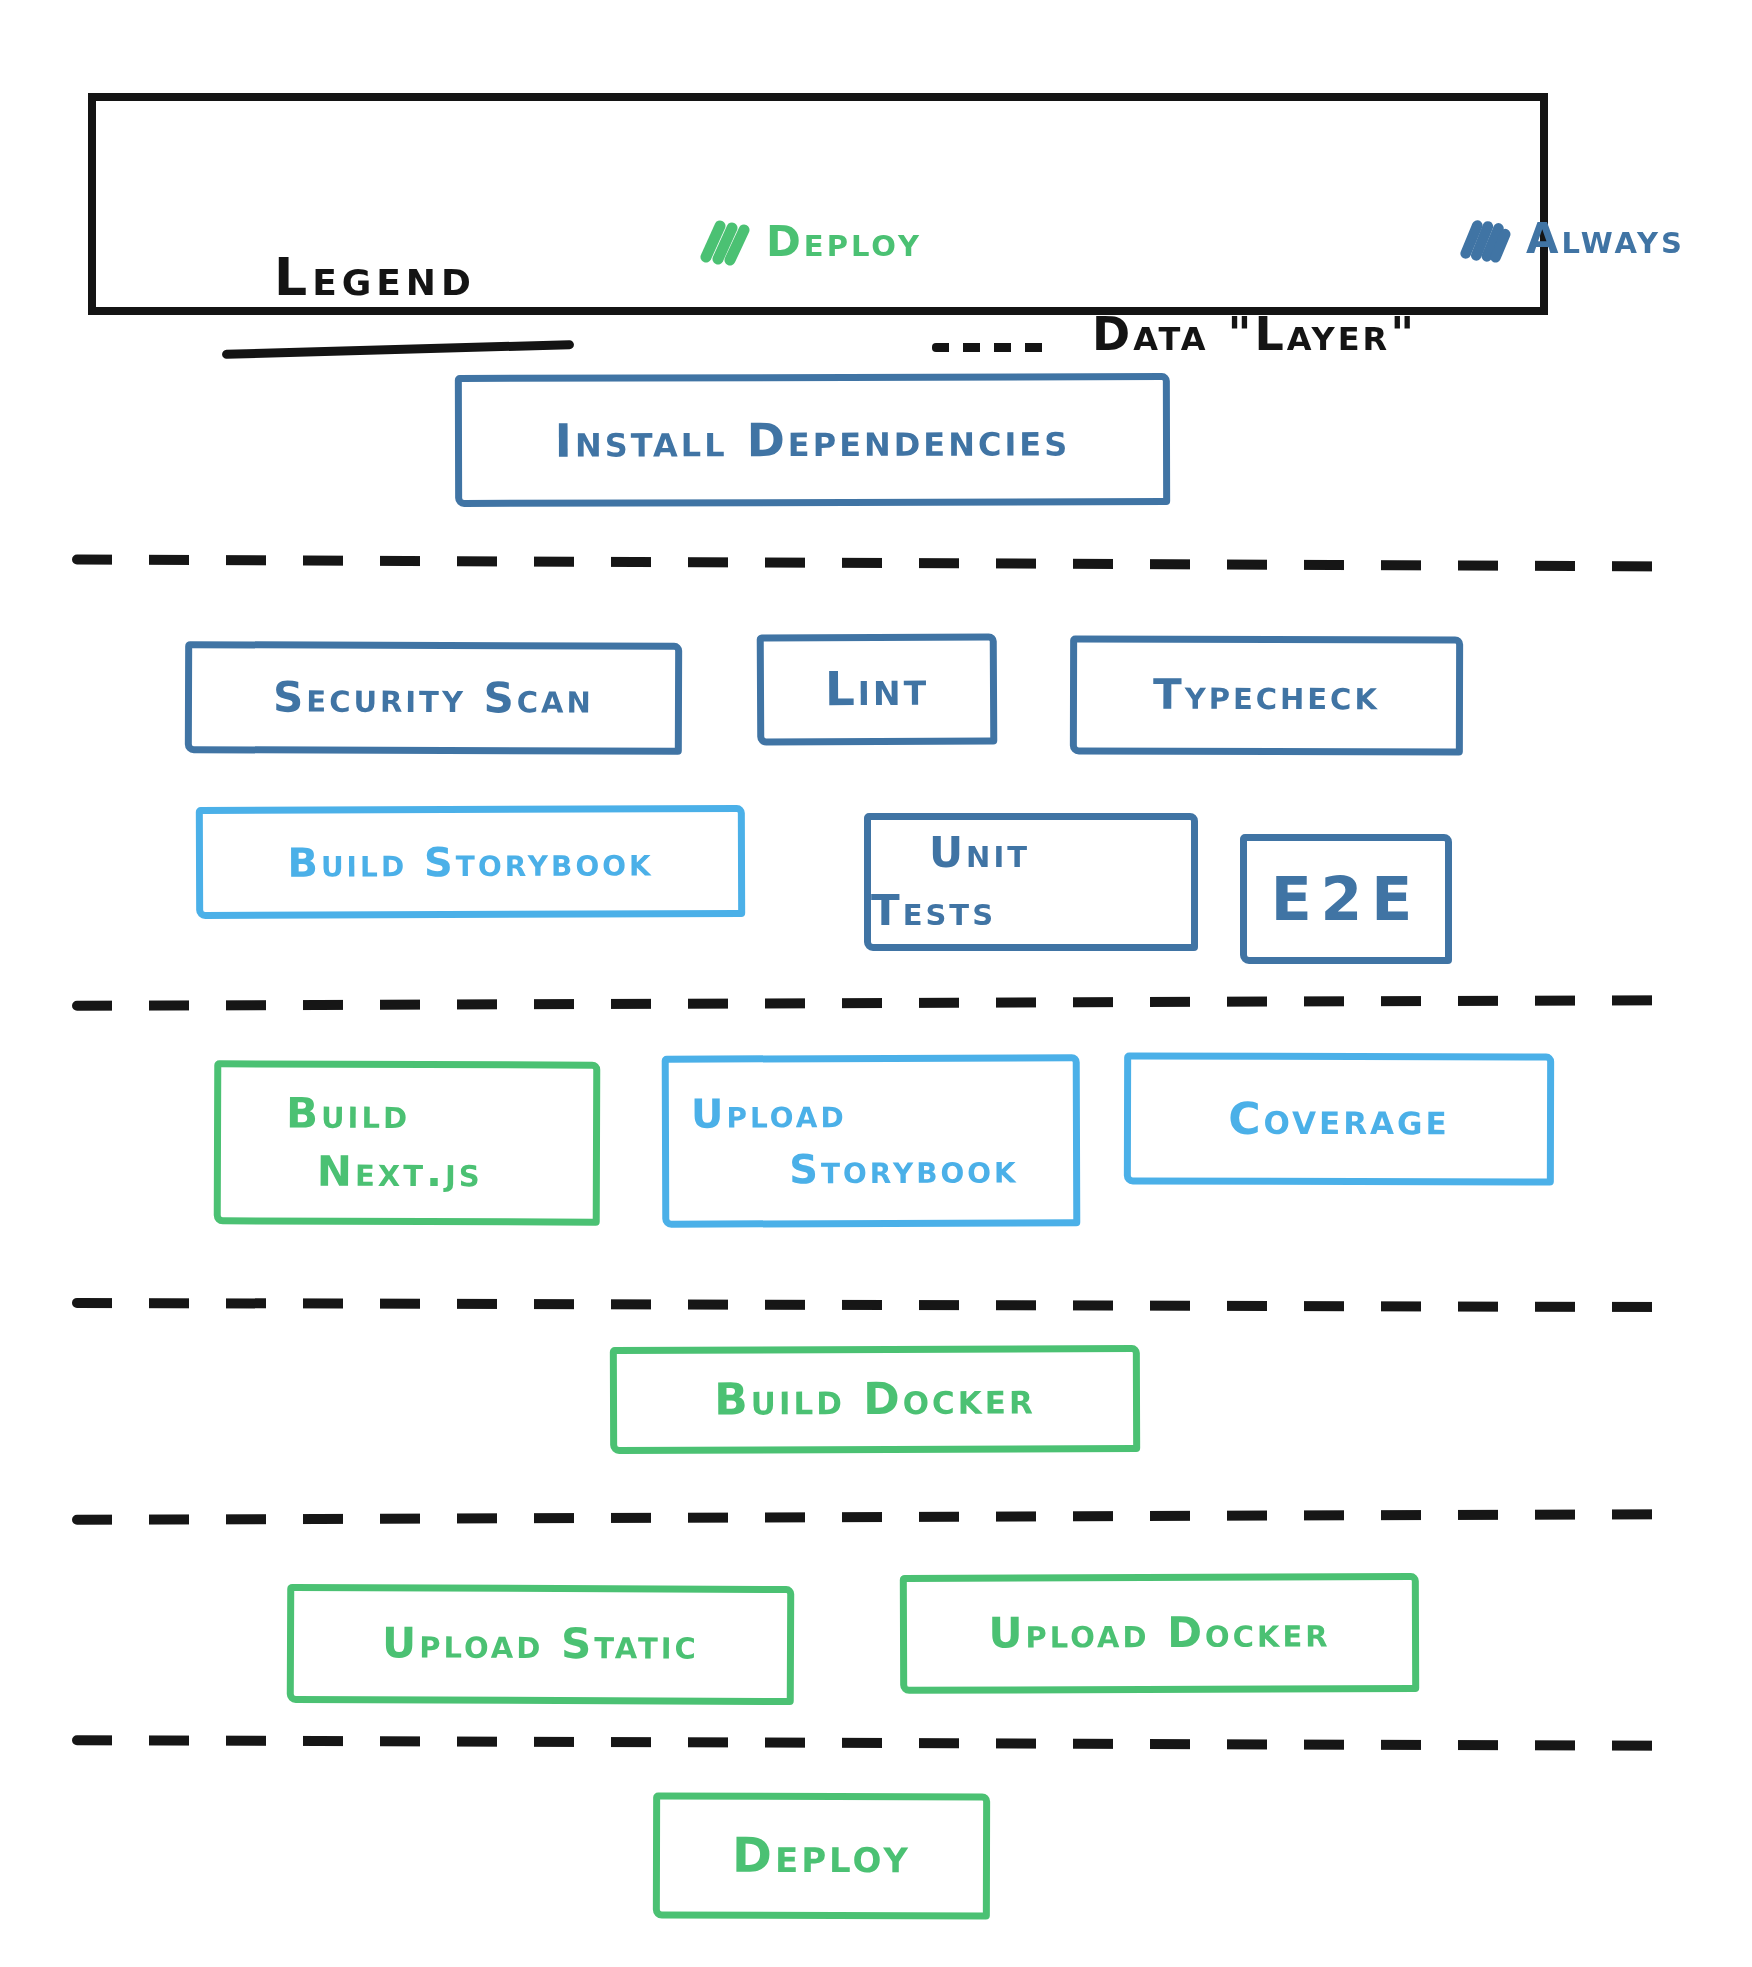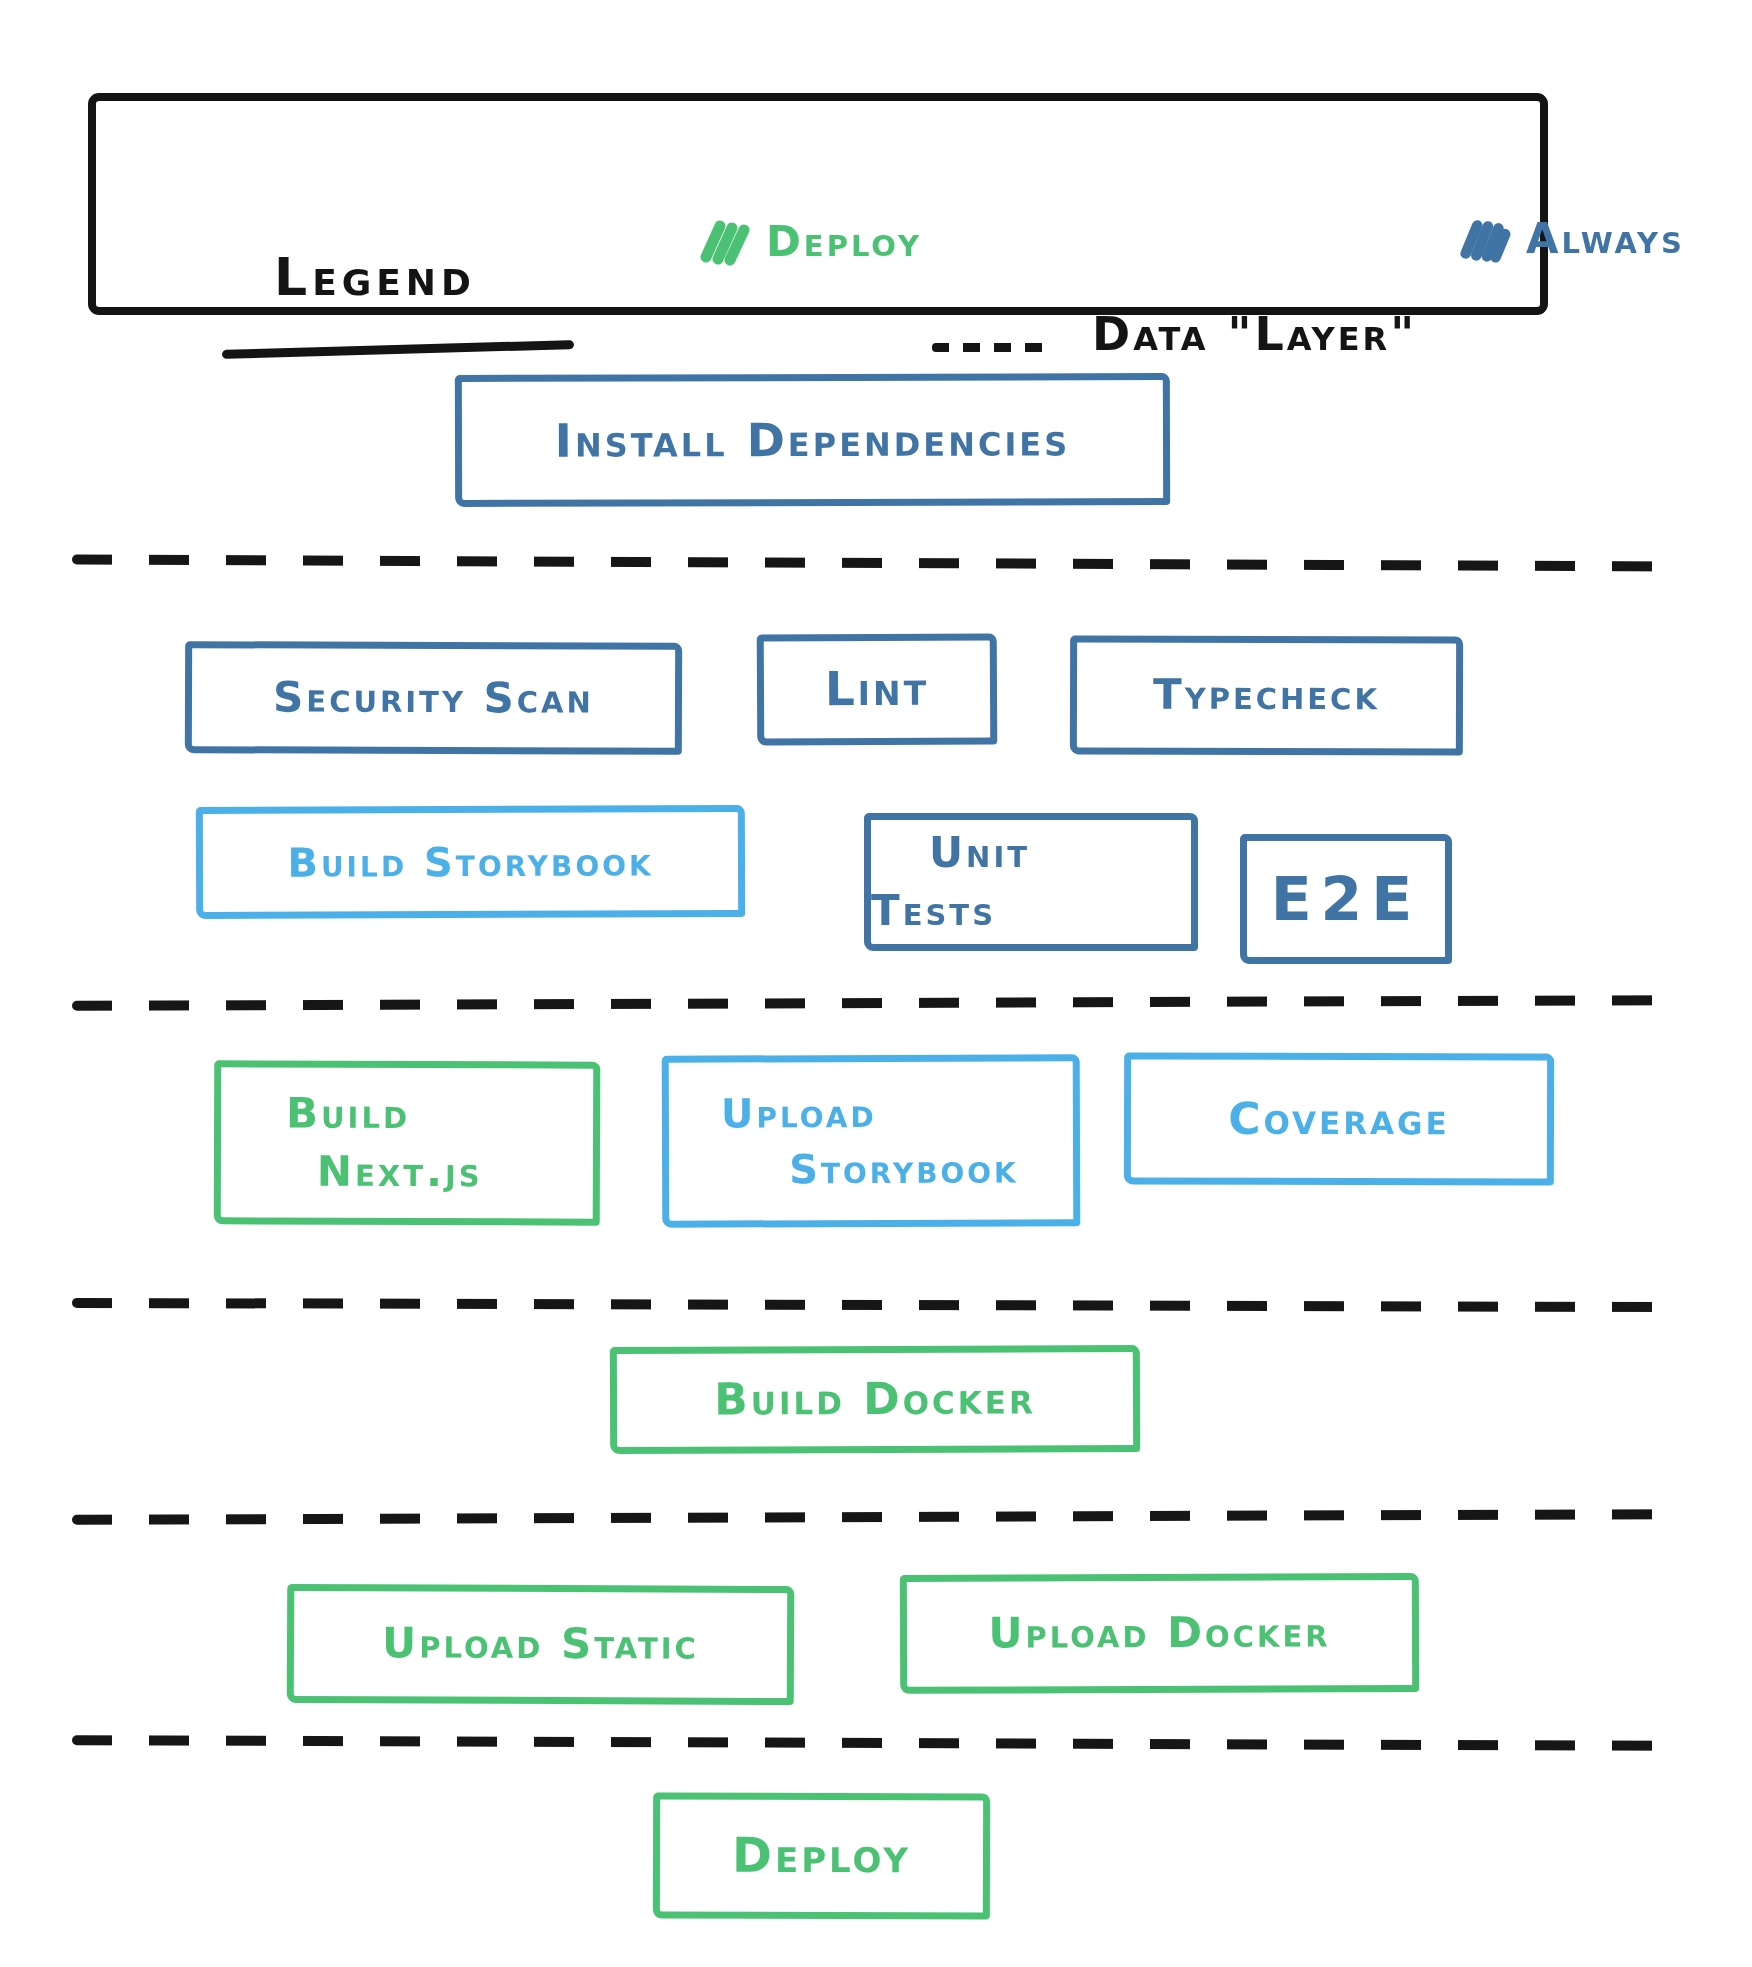--- a/index.html
+++ b/index.html
@@ -33,37 +33,37 @@
   #b-upstorybook{left:662px;top:1055px;width:418px;height:172px;font-size:40px;transform:rotate(-0.2deg);}
   #b-coverage{left:1124px;top:1053px;width:430px;height:132px;font-size:44px;transform:rotate(0.15deg);}
   #b-docker{left:610px;top:1346px;width:530px;height:107px;font-size:44px;transform:rotate(-0.2deg);}
   #b-upstatic{left:287px;top:1585px;width:507px;height:119px;font-size:42px;transform:rotate(0.25deg);}
   #b-updocker{left:900px;top:1574px;width:519px;height:119px;font-size:42px;transform:rotate(-0.2deg);}
   #b-deploy{left:653px;top:1793px;width:337px;height:126px;font-size:48px;transform:rotate(0.15deg);}
 
   .two{flex-direction:column;align-items:flex-start;justify-content:center;gap:10px;}
   #b-unit .l1{margin-left:58px;}   #b-unit .l2{}
   #b-nextjs .l1{margin-left:65px;} #b-nextjs .l2{margin-left:96px;}
-  #b-upstorybook .l1{margin-left:52px;} #b-upstorybook .l2{margin-left:120px;}
+  #b-upstorybook .l1{margin-left:22px;} #b-upstorybook .l2{margin-left:120px;}
 
   
   .sep{
     position:absolute;left:72px;width:1608px;height:10px;border-radius:5px;
     background:repeating-linear-gradient(90deg,#161616 0 40px,transparent 40px 77px);
   }
   #sep1{top:558px;transform:rotate(0.25deg);}
   #sep2{top:998px;transform:rotate(-0.2deg);}
   #sep3{top:1300px;transform:rotate(0.15deg);}
   #sep4{top:1512px;transform:rotate(-0.2deg);}
   #sep5{top:1738px;transform:rotate(0.2deg);}
 
   
   #legend-box{
     position:absolute;left:88px;top:93px;width:1460px;height:222px;
-    border:8px solid #141414;border-radius:11px;box-sizing:border-box;
+    border:8px solid #141414;border-radius:0;box-sizing:border-box;
   }
   #legend-title{
     position:absolute;left:178px;top:146px;font-size:52px;font-weight:700;
     font-variant:small-caps;letter-spacing:5px;color:#141414;
   }
   #legend-underline{
     position:absolute;left:126px;top:244px;width:352px;height:9px;
     background:#141414;border-radius:5px;transform:rotate(-1.6deg);
   }
   .leg-item{position:absolute;display:flex;align-items:center;gap:14px;}

